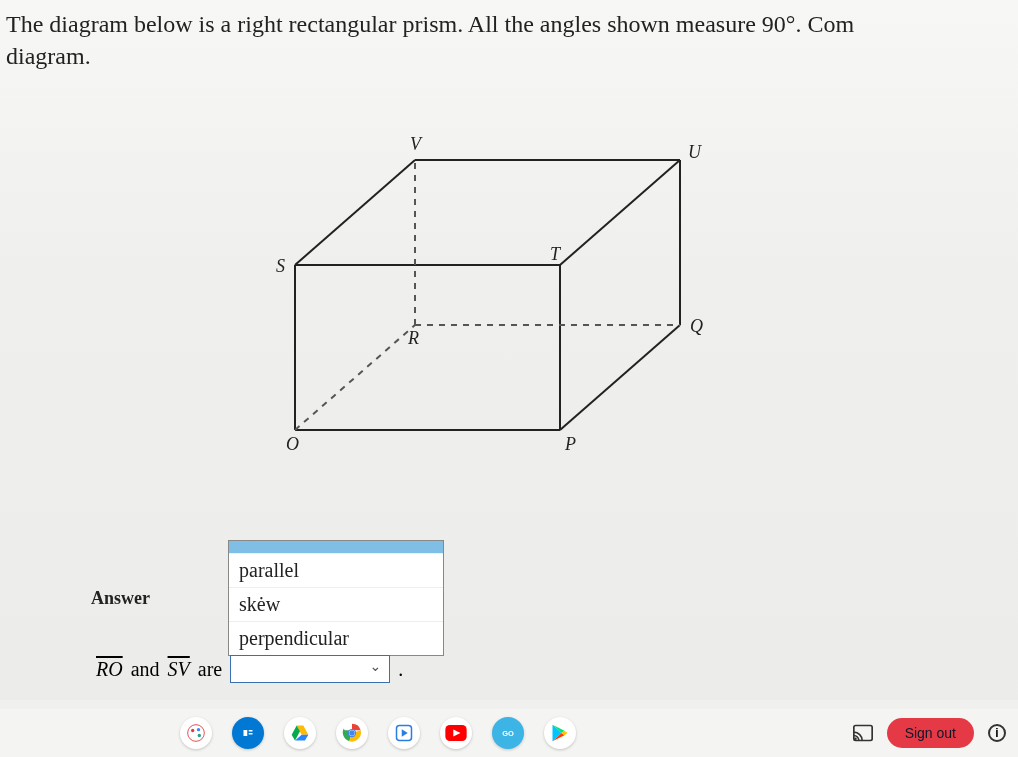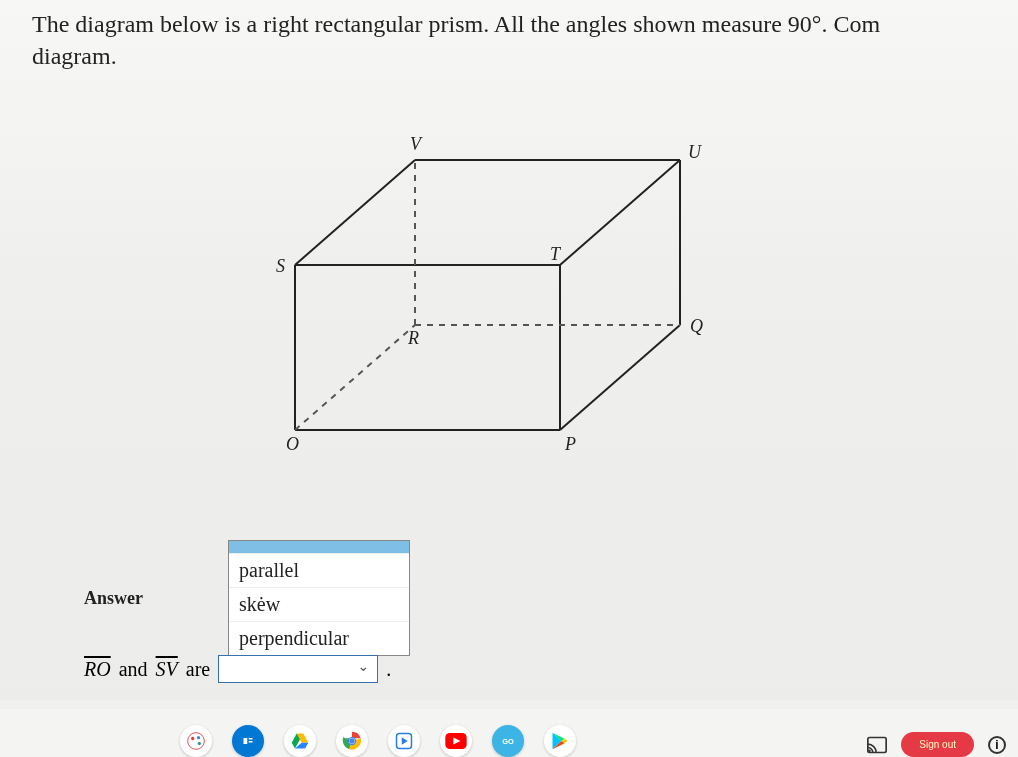--- a/index.html
+++ b/index.html
@@ -5,21 +5,21 @@
   * { box-sizing: border-box; margin: 0; padding: 0; }
   body {
     width: 1018px;
     height: 757px;
     background: #f0f0ee;
     font-family: Georgia, 'Times New Roman', serif;
     position: relative;
     overflow: hidden;
   }
   .content {
-    padding: 8px 32px;
+    padding: 8px 6px;
     background: linear-gradient(180deg, #f7f7f5 0%, #efefed 40%, #ececea 100%);
     height: 700px;
     position: relative;
   }
   .question {
     font-size: 24px;
     color: #222;
     line-height: 1.35;
   }
   .diagram {
@@ -31,44 +31,44 @@
     position: absolute;
     left: 80px;
     top: 540px;
   }
   .answer-label {
     font-weight: bold;
     font-size: 18px;
     color: #222;
     position: absolute;
     top: 48px;
-    left: 4px;
+    left: 11px;
   }
   .dropdown-open {
     position: absolute;
     left: 148px;
     top: 0;
-    width: 182px;
+    width: 216px;
     background: #fff;
     border: 1px solid #888;
   }
   .dropdown-open .hl {
     height: 12px;
     background: #7fbfe6;
   }
   .dropdown-open .opt {
     padding: 5px 10px;
     font-size: 20px;
     color: #222;
     border-top: 1px solid #eee;
   }
   .dropdown-open .opt:first-of-type { border-top: none; }
   .sentence {
     position: absolute;
-    left: 4px;
+    left: 16px;
     top: 115px;
     font-size: 20px;
     display: flex;
     align-items: center;
     gap: 8px;
   }
   .seg { display: inline-block; position: relative; }
   .overline { text-decoration: overline; font-style: italic; }
   .select-box {
     display: inline-block;
@@ -88,21 +88,21 @@
   }
   .period { font-size: 20px; }
   .taskbar {
     position: absolute;
     left: 0;
     bottom: 0;
     width: 1018px;
     height: 48px;
     background: #f4f4f2;
     display: flex;
-    align-items: flex-end;
+    align-items: center;
     padding: 0 12px 0 180px;
     gap: 20px;
   }
   .tb-icon {
     width: 32px; height: 32px;
     border-radius: 50%;
     display: flex;
     align-items: center;
     justify-content: center;
     font-size: 18px;
@@ -110,23 +110,23 @@
     box-shadow: 0 1px 3px rgba(0,0,0,.2);
   }
   .tb-right {
     margin-left: auto;
     display: flex;
     align-items: center;
     gap: 14px;
   }
   .signout {
     background: #e63946;
-    color: #fef9c3;
+    color: #0f172a;
     font-family: Arial, sans-serif;
-    font-size: 10px;
+    font-size: 14px;
     padding: 7px 18px;
     border-radius: 18px;
   }
   .cast-icon {
     width: 20px; height: 20px;
     display: flex; align-items: center; justify-content: center;
     color: #333;
   }
   .info-circ {
     width: 18px; height: 18px; border-radius: 50%;

